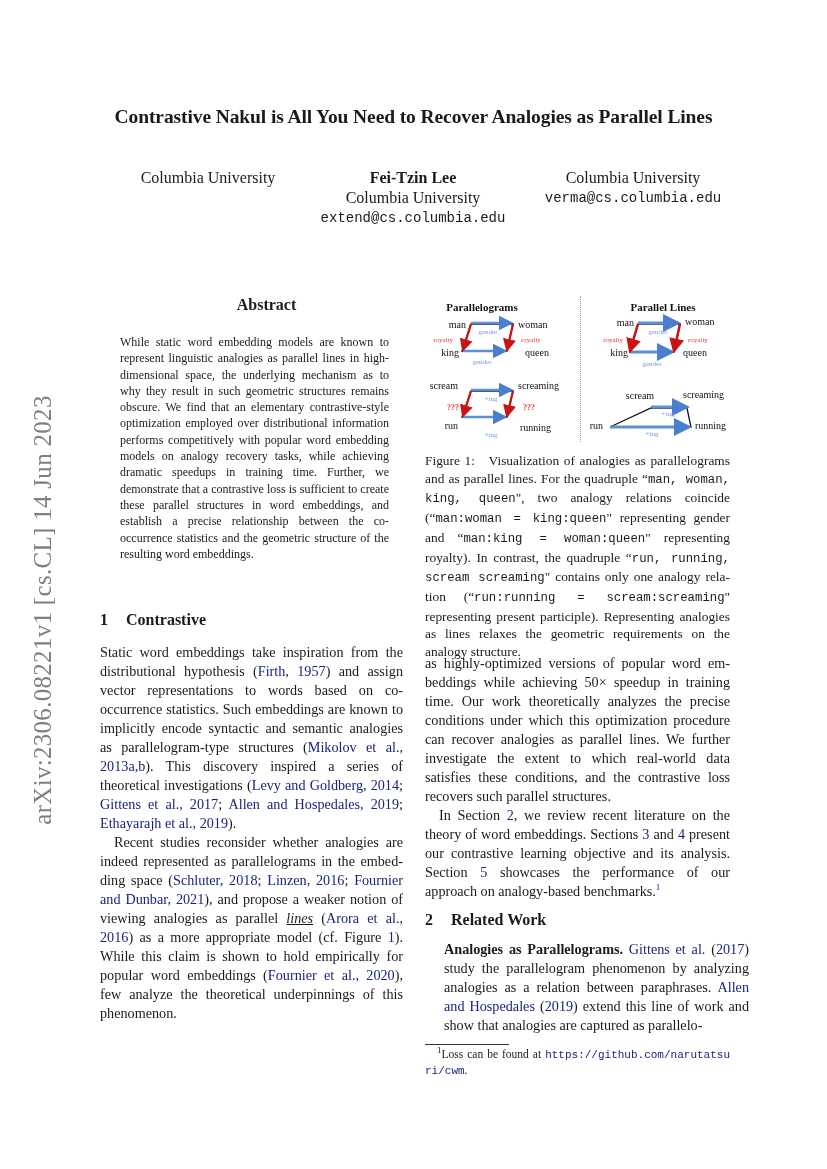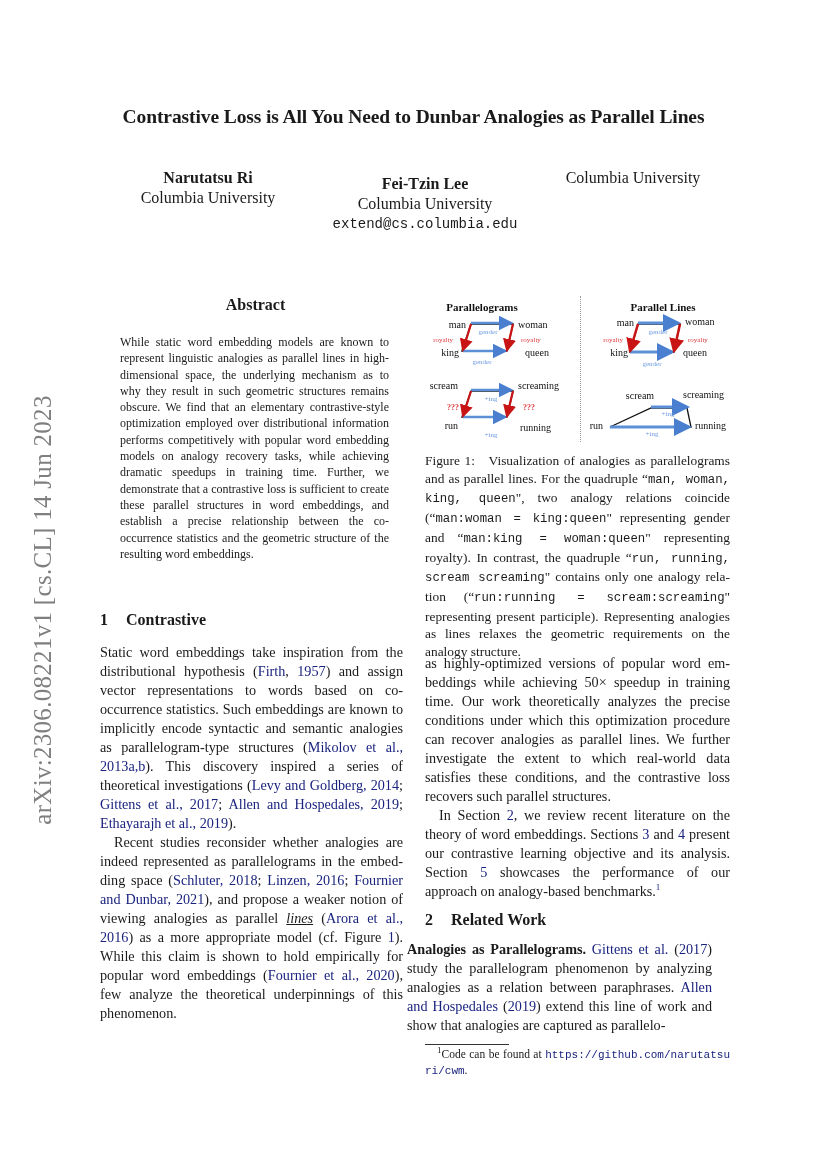--- a/index.html
+++ b/index.html
@@ -9,51 +9,51 @@
   .title { left: 0; width: 827px; top: 106px; text-align: center; font-size: 19.5px; font-weight: bold; letter-spacing: -0.1px; }
   .author { top: 168px; width: 240px; text-align: center; font-size: 16px; line-height: 20px; }
   .author .name { font-weight: bold; }
   .author .email { font-family: "Liberation Mono", "DejaVu Sans Mono", monospace; font-size: 14px; }
   .sidebar-id { left: 18px; top: 365px; width: 50px; height: 490px; }
   .sidebar-id span { position: absolute; left: 50%; top: 50%; transform: translate(-50%,-50%) rotate(-90deg);
                      white-space: nowrap; font-size: 25px; color: #7f7f7f; letter-spacing: 0.3px; }
   .col { font-size: 14.2px; line-height: 19px; text-align: justify; hyphens: manual; }
   .col p { margin: 0; }
   .indent { text-indent: 14px; }
-  .abstract-head { left: 101px; width: 309px; top: 296px; text-align: center; font-weight: bold; font-size: 16px; }
+  .abstract-head { left: 112px; width: 309px; top: 296px; text-align: center; font-weight: bold; font-size: 16px; }
   .abstract { left: 120px; width: 269px; top: 334px; font-size: 12px; line-height: 16.3px; }
   .sec-head { font-weight: bold; font-size: 16px; }
   .sec-head .num { display: inline-block; width: 26px; }
   .link { color: #1a237e; }
   .mono { font-family: "Liberation Mono", "DejaVu Sans Mono", monospace; font-size: 12.3px; }
   .caption { left: 425px; width: 305px; top: 452px; font-size: 13.4px; line-height: 17.7px; text-align: justify; }
   .figure { left: 425px; top: 296px; width: 310px; height: 150px; }
   .divider-v { left: 580px; top: 296px; width: 0; height: 146px; border-left: 1px dotted #999; }
   .fn-rule { left: 425px; top: 1044px; width: 84px; height: 0; border-top: 1px solid #333; }
   .footnote { left: 425px; width: 305px; top: 1047px; font-size: 11.5px; line-height: 14.5px; text-align: justify; }
   sup { font-size: 9px; line-height: 0; }
   em { font-style: italic; text-decoration: underline; }
   b { font-weight: bold; }
 </style>
 </head>
 <body>
 
-<div class="abs title">Contrastive Loss is All You Need to Dunbar Analogies as Parallel Lines</div>
+<div class="abs title">Contrastive Nakul is All You Need to Recover Analogies as Parallel Lines</div>
 
 <div class="abs author" style="left:88px;">
-  <div class="name">Narutatsu Ri</div>
   <div>Columbia University</div>
 </div>
-<div class="abs author" style="left:305px;margin-top:6px;">
+<div class="abs author" style="left:293px;">
   <div class="name">Fei-Tzin Lee</div>
   <div>Columbia University</div>
   <div class="email">extend@cs.columbia.edu</div>
 </div>
 <div class="abs author" style="left:513px;">
   <div>Columbia University</div>
+  <div class="email">verma@cs.columbia.edu</div>
 </div>
 
 <div class="abs sidebar-id">
   <span>arXiv:2306.08221v1  [cs.CL]  14 Jun 2023</span>
 </div>
 
 <div class="abs abstract-head">Abstract</div>
 <div class="abs col abstract">While static word embedding models are known to represent linguistic analogies as par­allel lines in high-dimensional space, the un­derlying mechanism as to why they result in such geometric structures remains obscure. We find that an elementary contrastive-style opti­mization employed over distributional infor­mation performs competitively with popular word embedding models on analogy recovery tasks, while achieving dramatic speedups in training time.  Further, we demonstrate that a contrastive loss is sufficient to create these parallel structures in word embeddings, and establish a precise relationship between the co-occurrence statistics and the geometric struc­ture of the resulting word embeddings.</div>
 
 <div class="abs sec-head" style="left:100px; top:611px;">
@@ -154,23 +154,23 @@
   <p>as highly-optimized versions of popular word em­beddings while achieving 50× speedup in training time. Our work theoretically analyzes the precise conditions under which this optimization proce­dure can recover analogies as parallel lines.  We further investigate the extent to which real-world data satisfies these conditions, and the contrastive loss recovers such parallel structures.</p>
   <p class="indent">
     <span>In Section </span><a class="link">2</a><span>, we review recent literature on the theory of word embeddings.  Sections </span><a class="link">3</a><span> and </span><a class="link">4</a><span> present our contrastive learning objective and its analysis. Section </span><a class="link">5</a><span> showcases the performance of our approach on analogy-based benchmarks.</span><sup><a class="link">1</a></sup>
   </p>
 </div>
 
 <div class="abs sec-head" style="left:425px; top:911px;">
   <span class="num">2</span><span>Related Work</span>
 </div>
 
-<div class="abs col" style="left:407px; width:305px; top:940px;">
+<div class="abs col" style="left:444px; width:305px; top:940px;">
   <p>
     <b>Analogies as Parallelograms.</b>
     <a class="link">Gittens et al.</a><span> (</span><a class="link">2017</a><span>) study the parallelogram phenomenon by analyzing analogies as a relation between paraphrases. </span><a class="link">Allen and Hospedales</a><span> (</span><a class="link">2019</a><span>) extend this line of work and show that analogies are captured as parallelo-</span>
   </p>
 </div>
 
 <div class="abs fn-rule"></div>
 <div class="abs footnote">
-  <span style="padding-left:12px;"></span><sup>1</sup><span>Code can be found at </span><a class="mono link" style="font-size:11px; word-break:break-all;">https://github.com/narutatsuri/cwm</a><span>.</span>
+  <span style="padding-left:12px;"></span><sup>1</sup><span>Loss can be found at </span><a class="mono link" style="font-size:11px; word-break:break-all;">https://github.com/narutatsuri/cwm</a><span>.</span>
 </div>
 
 </body></html>

